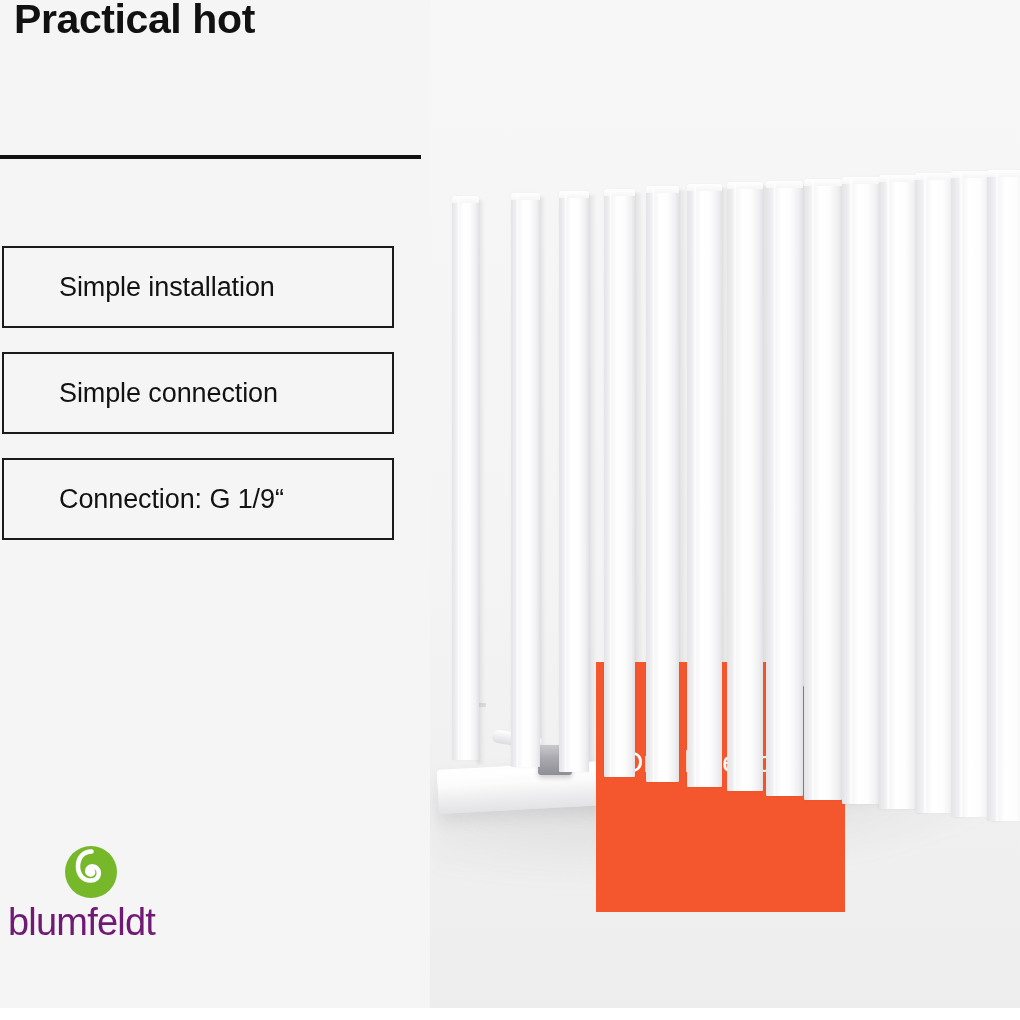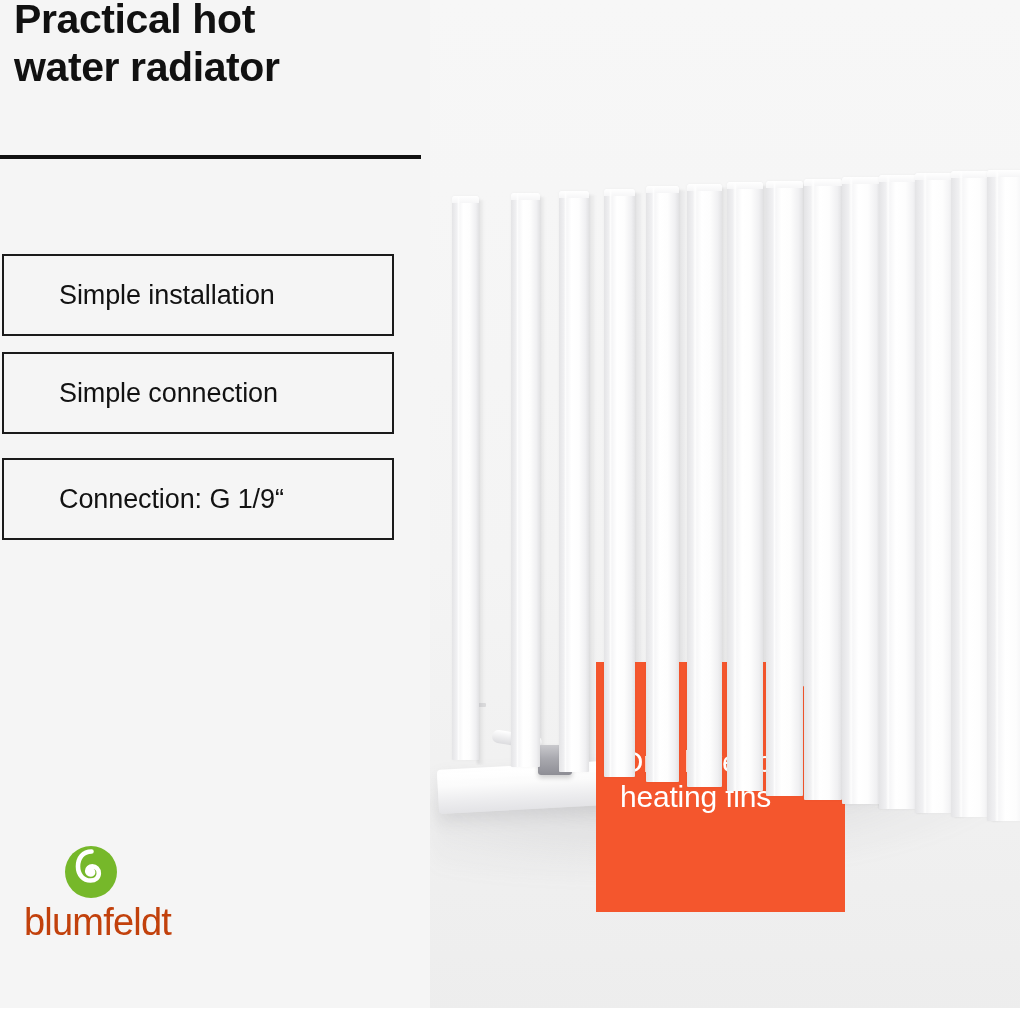--- a/index.html
+++ b/index.html
@@ -173,21 +173,21 @@
     align-items: center;
   }
   .feature-box .feature-label {
     padding-left: 55px;
     font-size: 27px;
     font-weight: 400;
     color: #121212;
     letter-spacing: -0.1px;
     white-space: nowrap;
   }
-  #feature-box-0 { top: 254px; text-align: center; }
+  #feature-box-0 { top: 246px; text-align: center; }
   #feature-box-1 { top: 352px; }
   #feature-box-2 { top: 458px; }
 
   
   #callout-badge {
     position: absolute;
     left: 596px;
     top: 662px;
     width: 249px;
     height: 250px;
@@ -216,26 +216,26 @@
   }
   #brand-mark {
     position: absolute;
     left: 56px;
     top: 0px;
     width: 54px;
     height: 54px;
   }
   #brand-wordmark {
     position: absolute;
-    left: 16px;
+    left: 0px;
     top: 56px;
     font-size: 38px;
     font-weight: 400;
     letter-spacing: -0.8px;
-    color: #c2410c;
+    color: #701a75;
   }
 </style>
 </head>
 <body>
 
 <div id="stage">
 
   <div id="product-photo">
     <div id="radiator">
       <div id="floor-shadow"></div>
@@ -317,38 +317,36 @@
       <div id="valve"></div>
       <div id="fin-brandmark">
         <span class="bm-dot"></span>
         <span class="bm-word"></span>
       </div>
     </div>
   </div>
 
   <div id="headline">
     <div>Practical hot</div>
-    <div>water radiator</div>
   </div>
   <div id="headline-rule"></div>
 
   <div class="feature-box" id="feature-box-0">
     <span class="feature-label">Simple installation</span>
   </div>
   <div class="feature-box" id="feature-box-1">
     <span class="feature-label">Simple connection</span>
   </div>
   <div class="feature-box" id="feature-box-2">
     <span class="feature-label">Connection: G 1/9“</span>
   </div>
 
   <div id="callout-badge">
     <div id="callout-text">
       <div>One layer of</div>
-      <div>heating fins</div>
     </div>
   </div>
 
   <div id="brand-logo">
     <div id="brand-mark">
       <svg width="54" height="54" viewBox="0 0 54 54" aria-hidden="true">
         <circle cx="27" cy="27" r="26" fill="#76b82a"></circle>
         <path d="M27.5 6.5 C19 6.5 14 13 14 21.5 C14 30 19.5 35.5 26.5 35.5
                  C31.5 35.5 34.8 32.4 34.8 28.2 C34.8 24.2 32 21.4 28.3 21.4
                  C25.4 21.4 23.2 23.3 23.2 25.9 C23.2 28 24.7 29.5 26.7 29.5

